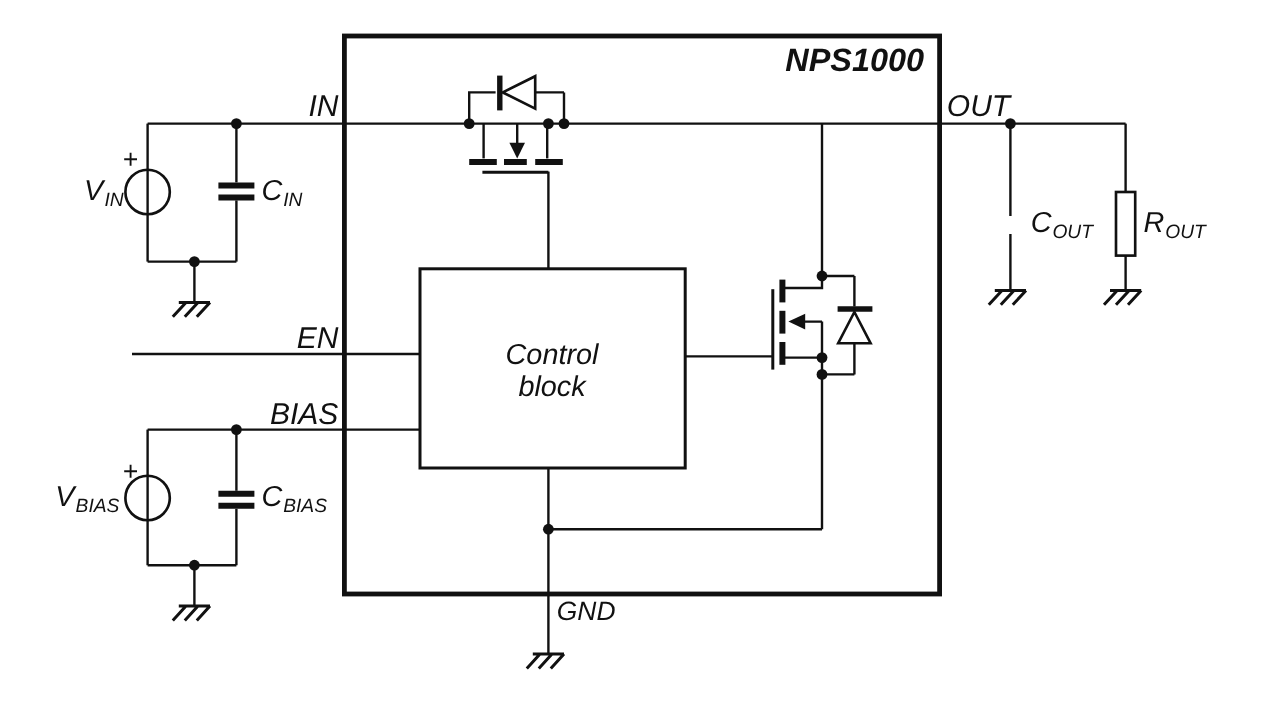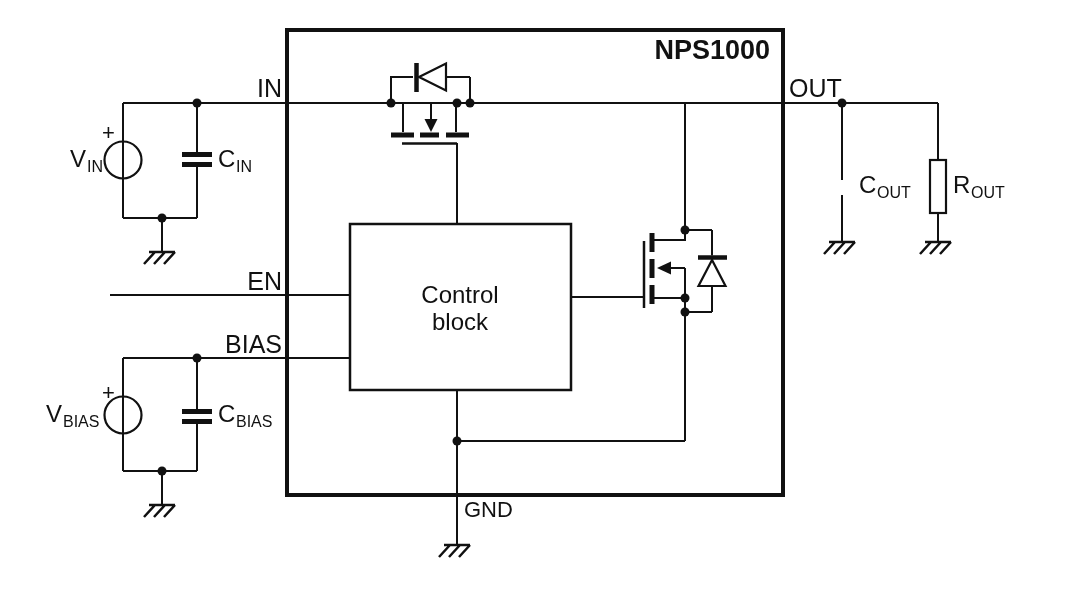--- a/index.html
+++ b/index.html
@@ -6,20 +6,21 @@
     --line-color:#111111;
     --bg-color:#ffffff;
   }
   html,body{margin:0;padding:0;background:var(--bg-color);}
   .canvas{
     position:relative;
     width:1065px;height:592px;
     background:var(--bg-color);
     font-family:"Liberation Sans",sans-serif;
     overflow:hidden;
+    font-style:italic;
   }
   svg{position:absolute;left:0;top:0;}
   .wire{stroke:var(--line-color);stroke-width:2;fill:none;}
   .ic-border{stroke:var(--line-color);stroke-width:4;fill:none;}
   .block-border{stroke:var(--line-color);stroke-width:2.5;fill:none;}
   .plate{stroke:var(--line-color);stroke-width:5;fill:none;}
   .chan{stroke:var(--line-color);stroke-width:5;fill:none;}
   .dbar{stroke:var(--line-color);stroke-width:4.5;fill:none;}
   .gnd{stroke:var(--line-color);stroke-width:2.5;fill:none;}
   .outline{stroke:var(--line-color);stroke-width:2.2;fill:none;}

